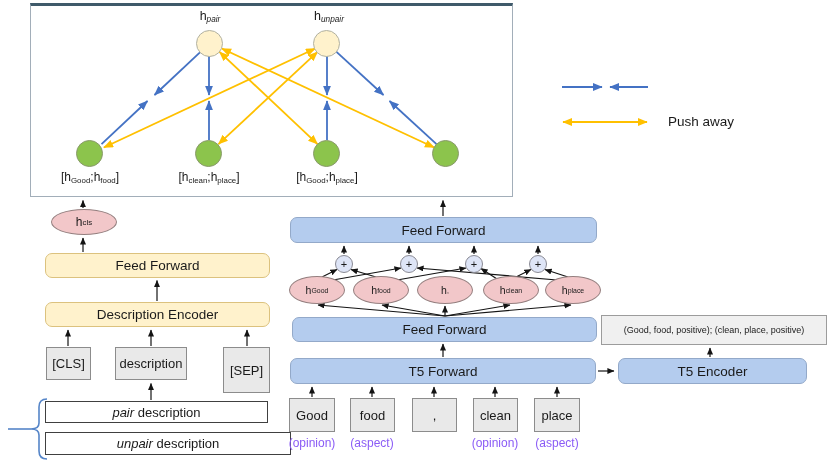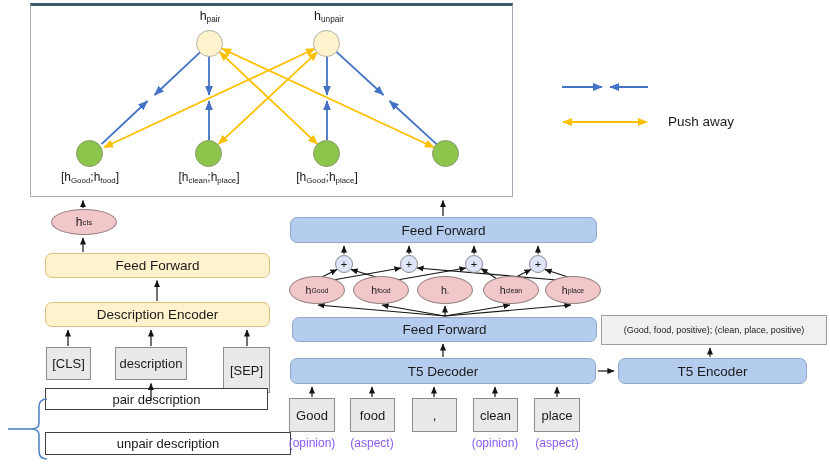--- a/index.html
+++ b/index.html
@@ -15,21 +15,21 @@
   .node{position:absolute;z-index:9;box-sizing:border-box;display:flex;
         align-items:center;justify-content:center;}
   .circle{border-radius:50%;width:27px;height:27px;}
   .cream{background:#fff2cc;border:1px solid #b1b1a1;}
   .green{background:#8cc44c;border:1px solid #89996b;}
   .pink{background:#f2c7c9;border:1px solid #947f7f;border-radius:50%;}
   .plusc{background:#dee5f7;border:1px solid #8a8a94;border-radius:50%;
          width:18px;height:18px;font-size:11px;}
   .lbl{position:absolute;text-align:center;z-index:9;}
   .sub{font-size:0.66em;vertical-align:-2px;}
-  .i{}
+  .i{font-style:italic;}
   .tag{color:#8b5cf6;font-size:12px;}
   .bigbox{position:absolute;left:30px;top:3px;width:483px;height:194px;z-index:1;
           border:1px solid #a2aeb9;border-top:3px solid #3f5a6a;background:#fff;box-sizing:border-box;}
   svg.wires{position:absolute;left:0;top:0;z-index:6;pointer-events:none;}
 </style>
 </head>
 <body>
 
 <div class="canvas">
 
@@ -64,21 +64,21 @@
     </div>
   <div class="box gray" style="left:46px;top:347px;width:45px;height:33px">
       <span>[CLS]</span>
     </div>
   <div class="box gray" style="left:115px;top:347px;width:72px;height:33px">
       <span>description</span>
     </div>
   <div class="box gray" style="left:223px;top:347px;width:47px;height:46px">
       <span>[SEP]</span>
     </div>
-  <div class="box white" style="left:45px;top:388px;width:223px;height:22px">
+  <div class="box white" style="left:45px;top:401px;width:223px;height:22px">
       <span><span class="i">pair</span><span> description</span></span>
     </div>
   <div class="box white" style="left:45px;top:432px;width:246px;height:23px">
       <span><span class="i">unpair</span><span> description</span></span>
     </div>
 
   <div class="box blue" style="left:290px;top:217px;width:307px;height:26px">
       <span>Feed Forward</span>
     </div>
 
@@ -113,21 +113,21 @@
     </div>
   <div class="node pink" style="left:545px;top:276px;width:56px;height:28px;font-size:10.5px">
       <span>h</span>
       <span class="sub">place</span>
     </div>
 
   <div class="box blue" style="left:292px;top:317px;width:305px;height:25px">
       <span>Feed Forward</span>
     </div>
   <div class="box blue" style="left:290px;top:358px;width:306px;height:26px">
-      <span>T5 Decoder</span>
+      <span>T5 Forward</span>
     </div>
   <div class="box blue" style="left:618px;top:358px;width:189px;height:26px">
       <span>T5 Encoder</span>
     </div>
   <div class="box outbox" style="left:601px;top:315px;width:226px;height:30px">
       <span>(Good, food, positive); (clean, place, positive)</span>
     </div>
 
   <div class="box gray" style="left:289px;top:398px;width:46px;height:34px">
       <span>Good</span>

